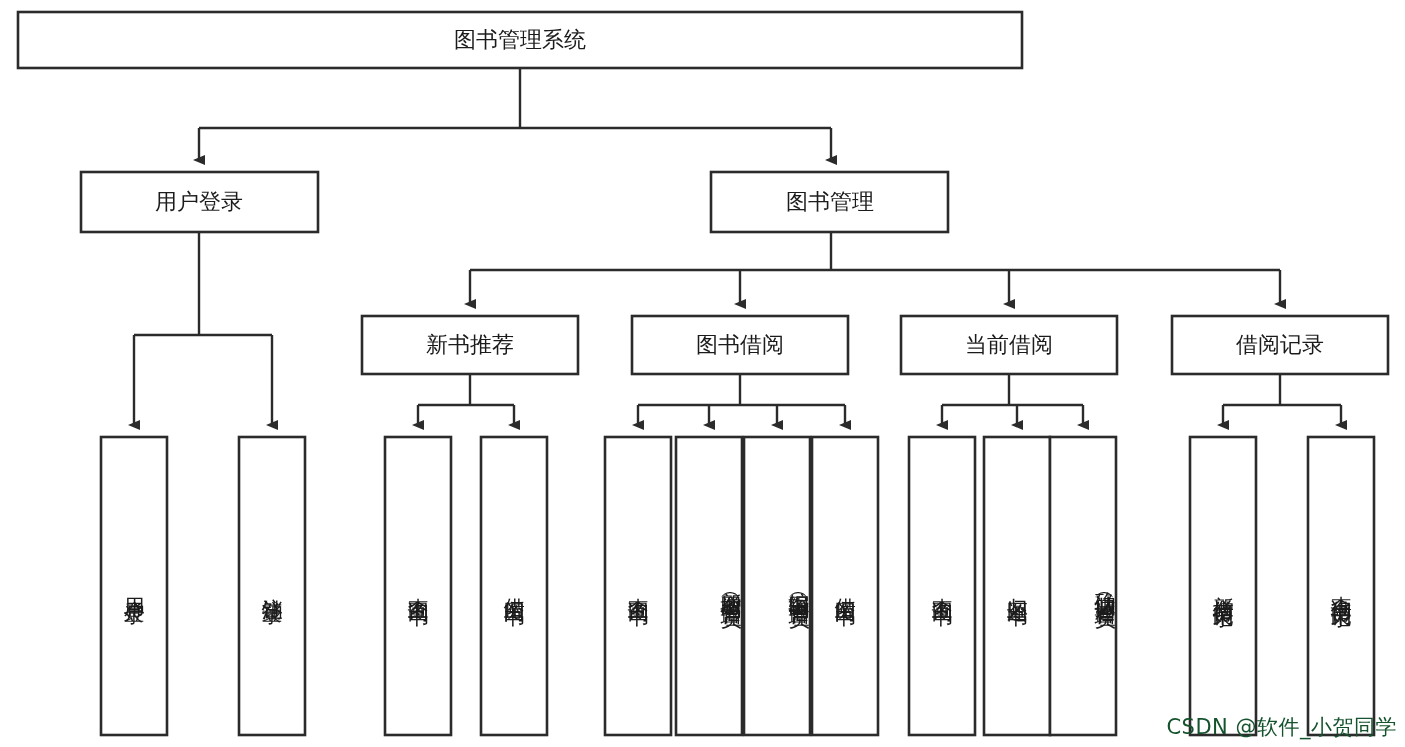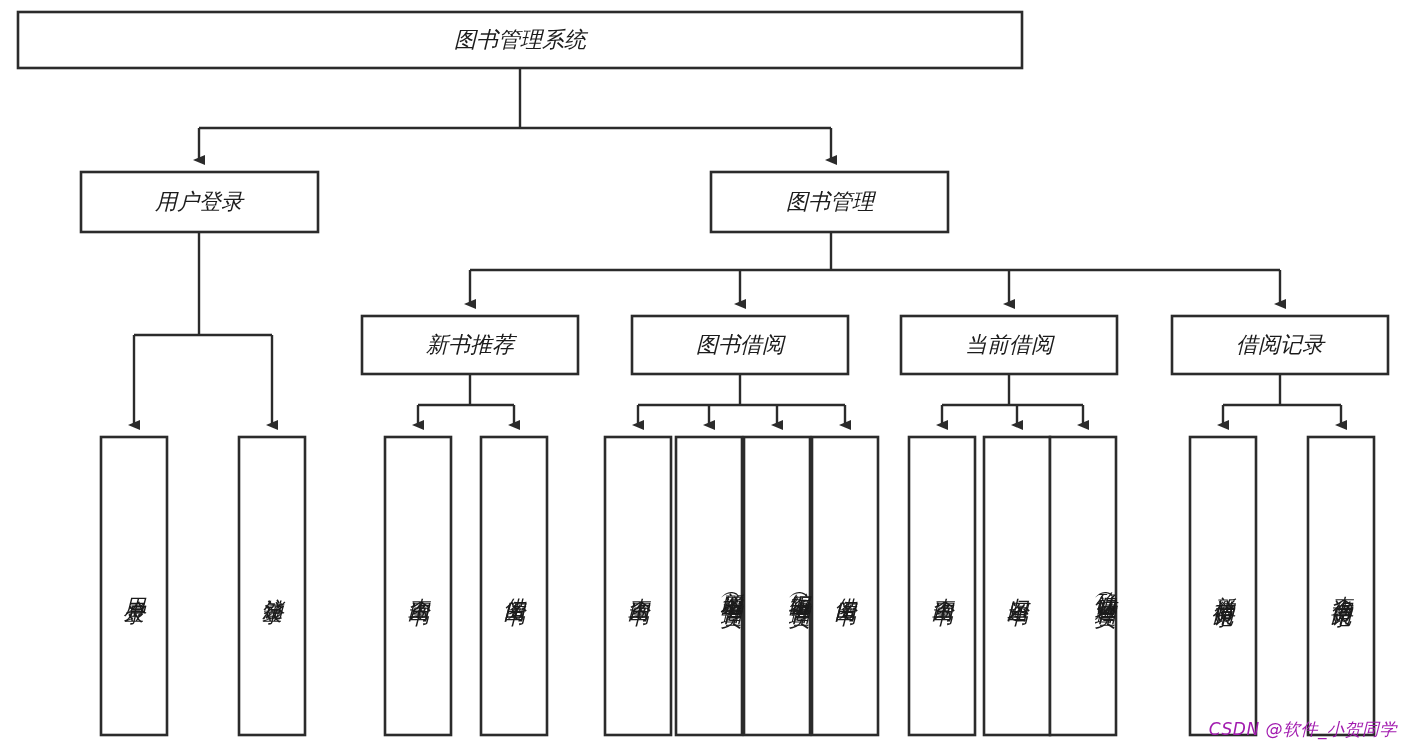--- a/index.html
+++ b/index.html
@@ -10,21 +10,20 @@
   }
   body {
     font-family: "DejaVu Sans", "Liberation Sans", sans-serif;
   }
   #diagram-root {
     position: relative;
     width: 1405px;
     height: 747px;
     background: #ffffff;
     overflow: hidden;
-    font-style: italic;
   }
   svg.canvas {
     position: absolute;
     left: 0;
     top: 0;
     width: 1405px;
     height: 747px;
   }
   .node-box {
     fill: #ffffff;
@@ -63,22 +62,22 @@
     justify-content: center;
     text-align: center;
     pointer-events: none;
     user-select: none;
   }
   .watermark {
     position: absolute;
     right: 8px;
     bottom: 6px;
     font-family: "DejaVu Sans", "Liberation Sans", sans-serif;
-    font-size: 17px;
-    color: #a21caf;
+    font-size: 21px;
+    color: #14532d;
     white-space: nowrap;
     letter-spacing: 0.5px;
   }
 </style>
 </head>
 <body>
 
 <div id="diagram-root">
 
   <svg class="canvas" viewBox="0 0 1405 747">

